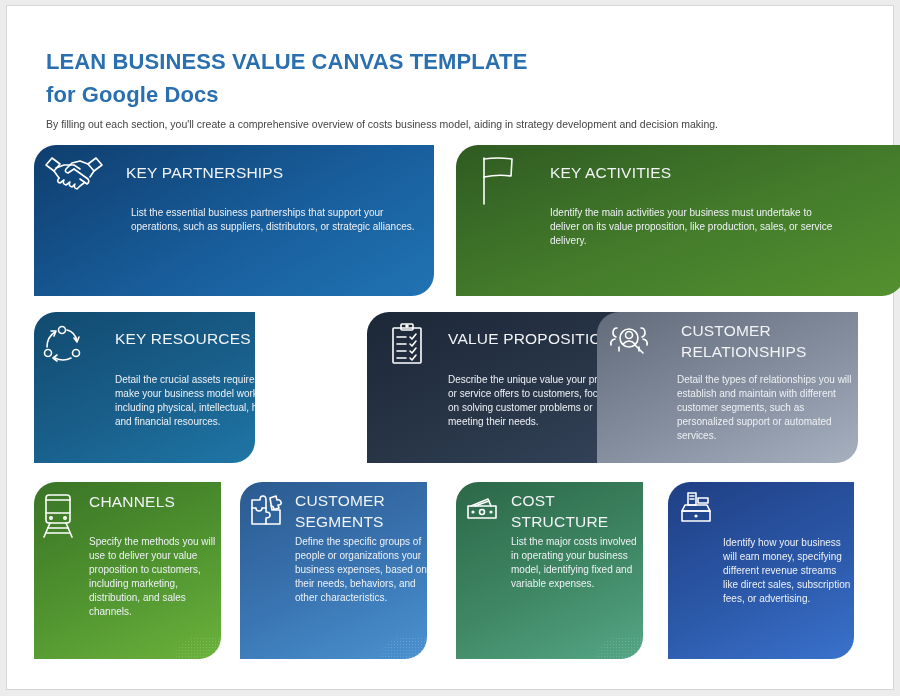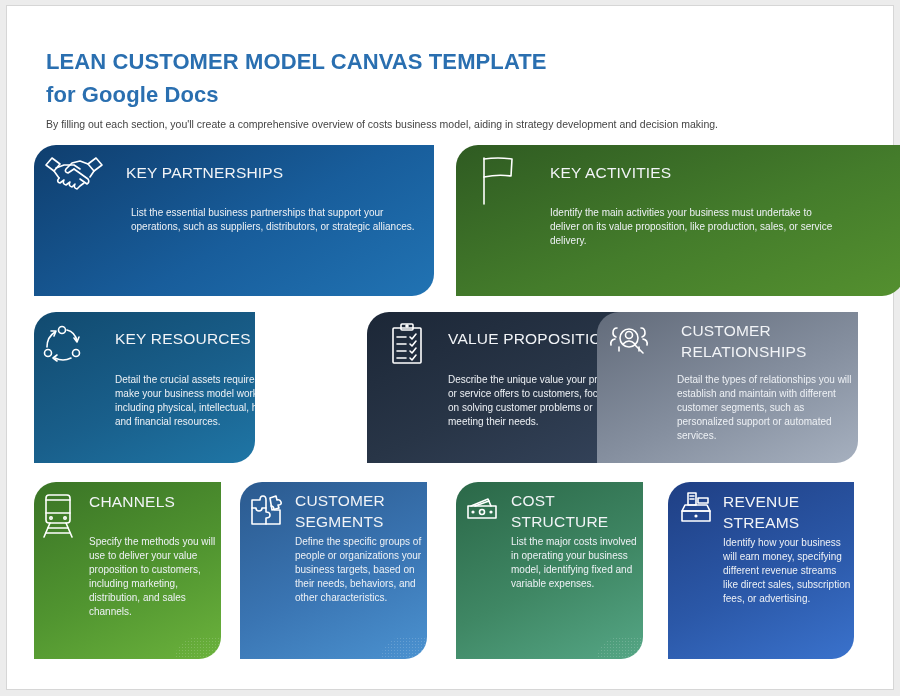--- a/index.html
+++ b/index.html
@@ -92,21 +92,21 @@
   #rs { left: 668px; top: 482px; width: 186px; height: 177px;
         background: linear-gradient(155deg, #1f3f84 0%, #2b58a8 55%, #3a72cc 100%); }
 </style>
 </head>
 <body>
 
 <div class="page">
 </div>
 
 <div class="title">
-  <div>LEAN CUSTOMER MODEL CANVAS TEMPLATE</div>
+  <div>LEAN BUSINESS VALUE CANVAS TEMPLATE</div>
   <div>for Google Docs</div>
 </div>
 
 <div class="subtitle">By filling out each section, you'll create a comprehensive overview of costs business model, aiding in strategy development and decision making.</div>
 
 <div class="card" id="kp">
   <span class="icon" style="left:10px;top:10px;width:60px;height:42px;">
     <svg viewBox="0 0 60 42">
       <path d="M2 10 L8 3 L16 9 L10 16 Z"></path>
       <path d="M58 10 L52 3 L44 9 L50 16 Z"></path>
@@ -209,21 +209,21 @@
       <path d="M2 6 L10 6 Q10 2 13 2 Q16 2 16 6 L16 14 L12 14 Q12 17 9 17 Q6 17 6 14 L2 14 Z"></path>
       <path d="M2 14 L2 30 L16 30 L16 24 Q20 24 20 21 Q20 18 16 18 L16 14"></path>
       <path d="M16 30 L30 30 L30 16 L24 16 Q24 12 21 12"></path>
       <path d="M20 4 L26 2 L27 6 Q30 5 31 8 Q32 11 28 11 L29 14 L22 16 Z"></path>
     </svg>
   </span>
   <span class="heading" style="left:55px;top:8px;">
     <span>CUSTOMER</span><br>
     <span>SEGMENTS</span>
   </span>
-  <span class="desc" style="left:55px;top:53px;width:132px;">Define the specific groups of people or organizations your business targets, based on their needs, behaviors, and other characteristics.</span>
+  <span class="desc" style="left:55px;top:53px;width:132px;">Define the specific groups of people or organizations your business expenses, based on their needs, behaviors, and other characteristics.</span>
   <span class="hatch"></span>
 </div>
 
 <div class="card" id="cst">
   <span class="icon" style="left:10px;top:14px;width:32px;height:24px;">
     <svg viewBox="0 0 32 24">
       <rect x="2" y="10" width="28" height="12"></rect>
       <circle cx="16" cy="16" r="2.5"></circle>
       <circle cx="7" cy="16" r="0.8"></circle>
       <circle cx="25" cy="16" r="0.8"></circle>
@@ -243,18 +243,14 @@
   <span class="icon" style="left:12px;top:9px;width:32px;height:32px;">
     <svg viewBox="0 0 32 32">
       <rect x="8" y="2" width="8" height="12"></rect>
       <path d="M10 5 L14 5 M10 8 L14 8"></path>
       <rect x="18" y="7" width="10" height="5"></rect>
       <path d="M5 14 L27 14 L30 20 L2 20 Z"></path>
       <rect x="2" y="20" width="28" height="10"></rect>
       <circle cx="16" cy="25" r="0.8"></circle>
     </svg>
   </span>
-  <span class="heading" style="left:55px;top:9px;">
-    <span>REVENUE</span><br>
-    <span>STREAMS</span>
-  </span>
   <span class="desc" style="left:55px;top:54px;width:128px;">Identify how your business will earn money, specifying different revenue streams like direct sales, subscription fees, or advertising.</span>
 </div>
 
 </body></html>

